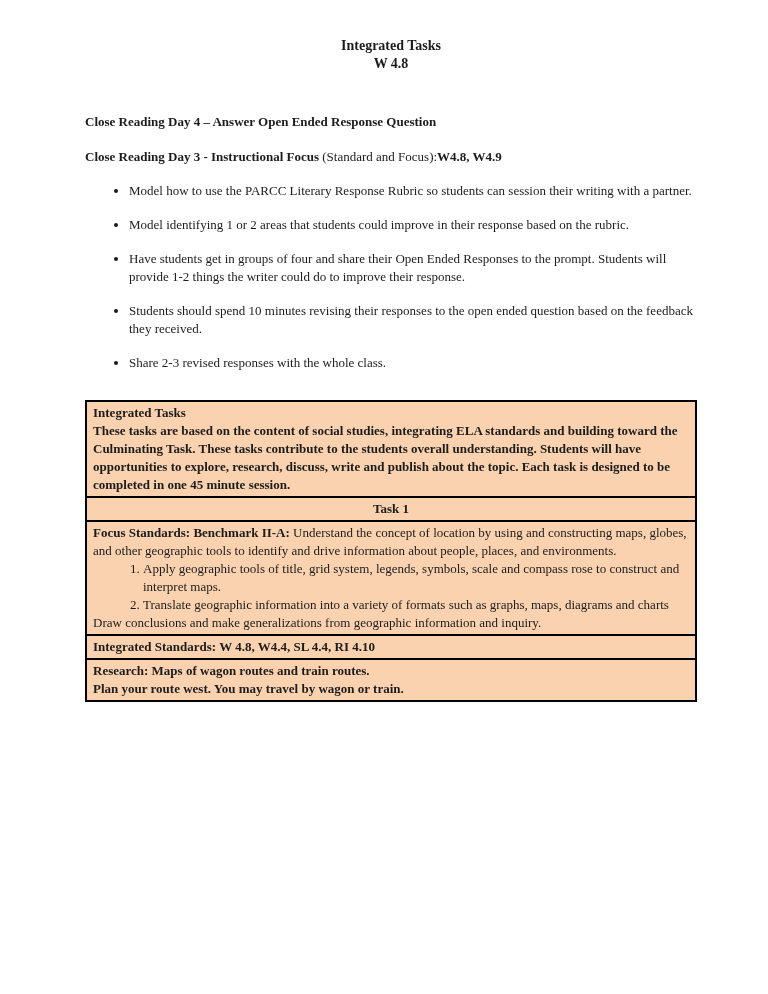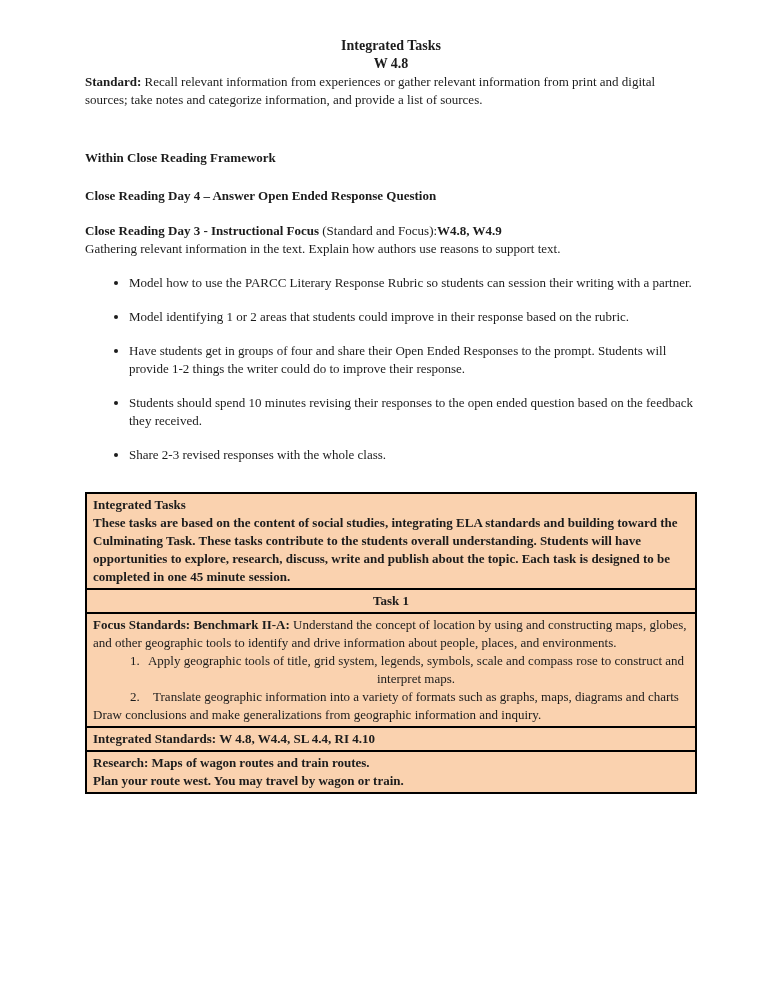--- a/index.html
+++ b/index.html
@@ -70,44 +70,39 @@
   td.cell-research {
     font-weight: bold;
     border-top-width: 1px;
     padding-bottom: 18px;
   }
   ol.focus-list {
     margin: 0;
     padding: 0 0 0 50px;
     list-style-type: decimal;
     list-style-position: outside;
-    text-align: center;
   }
   ol.focus-list li { margin: 0; }
 </style>
 </head>
 <body>
 
 <div class="page">
 
   <div class="doc-title">Integrated Tasks</div>
   <div class="doc-title">W 4.8</div>
 
-  <p class="para"><span class="b">Standard:</span>
-    <span>Recall relevant information from experiences or gather relevant information from print and digital sources; take notes and categorize information, and provide a list of sources.</span></p>
 
   <div class="block-formative">
-    <div class="b">Within Close Reading Framework</div>
   </div>
 
   <p class="para block-day4 b">Close Reading Day 4 – Answer Open Ended Response Question</p>
 
   <div class="block-day5">
     <p class="para"><span class="b">Close Reading Day 3 - Instructional Focus </span><span>(Standard and Focus):</span><span class="b">W4.8, W4.9</span></p>
-    <p class="para">Gathering relevant information in the text.  Explain how authors use reasons to support text.</p>
   </div>
 
   <ul class="bullet-list">
     <li>Model how to use the PARCC Literary Response Rubric so students can session their writing with a partner.</li>
     <li>Model identifying 1 or 2 areas that students could improve in  their response based on the rubric.</li>
     <li>Have students get in groups of four and share their Open Ended Responses to the prompt. Students will provide 1-2 things the writer could do to improve their response.</li>
     <li>Students should spend 10 minutes revising their responses to the open ended question based on the feedback they received.</li>
     <li>Share 2-3 revised responses with the whole class.</li>
   </ul>
 

